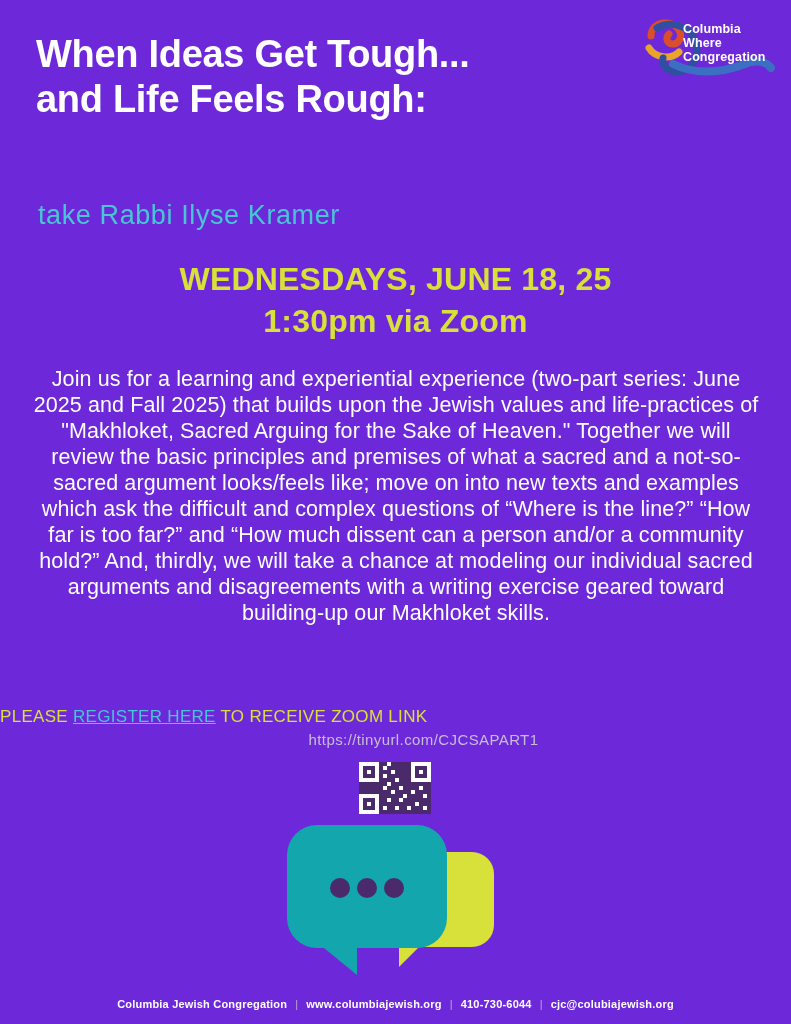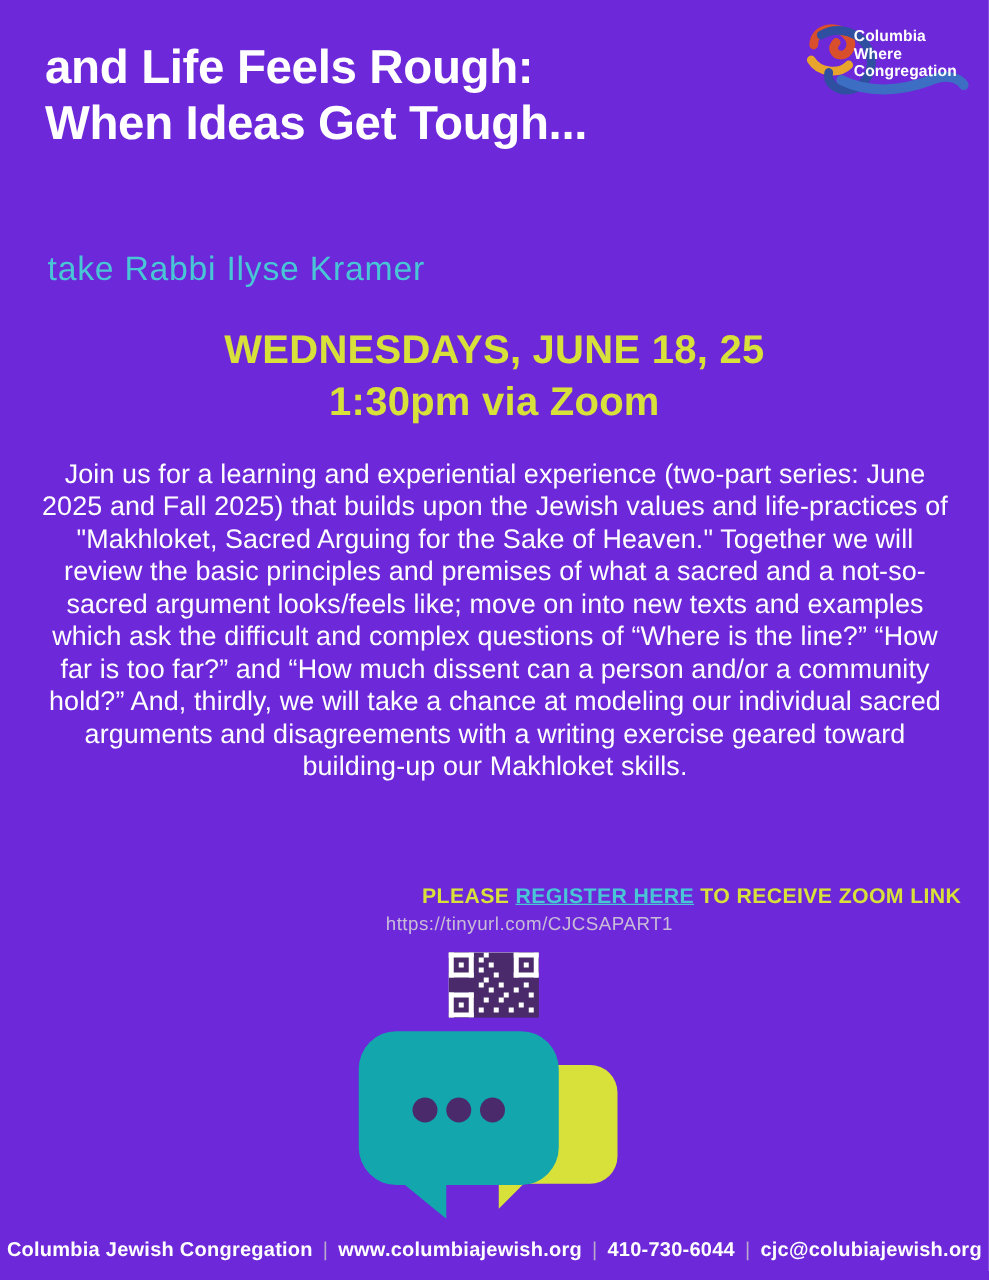--- a/index.html
+++ b/index.html
@@ -94,23 +94,23 @@
     font-size: 21.5px;
     line-height: 26px;
     letter-spacing: 0.1px;
     text-align: center;
   }
   .register-line {
     position: absolute;
     left: 0;
     top: 707px;
     width: 769px;
-    text-align: right;
+    text-align: left;
     color: #d8e03a;
-    font-weight: bold;
+    font-weight: normal;
     font-size: 17px;
     letter-spacing: 0.3px;
   }
   .register-link {
     color: #49c6d6;
     text-decoration: underline;
   }
   .url-line {
     position: absolute;
     left: 0;
@@ -191,21 +191,21 @@
   .dot1 { left: 330px; }
   .dot2 { left: 357px; }
   .dot3 { left: 384px; }
   .footer {
     position: absolute;
     left: 0;
     bottom: 14px;
     width: 791px;
     text-align: center;
     color: #ffffff;
-    font-size: 16px;
+    font-size: 11px;
     font-weight: bold;
     letter-spacing: 0.2px;
   }
   .footer .sep {
     color: #b9a9cc;
     font-weight: normal;
     padding: 0 8px;
   }
 </style>
 </head>
@@ -221,22 +221,22 @@
       <path d="M28 50 C48 60, 74 60, 100 50 C112 45, 122 48, 126 54" fill="none" stroke="#3c6fc4" stroke-width="8" stroke-linecap="round"></path>
     </svg>
     <div class="logo-text">
       <div>Columbia</div>
       <div>Where</div>
       <div>Congregation</div>
     </div>
   </div>
 
   <div class="headline">
+    <div>When Ideas Get Tough...</div>
     <div>and Life Feels Rough:</div>
-    <div>When Ideas Get Tough...</div>
   </div>
 
 
   <div class="with-line">take Rabbi Ilyse Kramer</div>
 
   <div class="datebar">
     <span>WEDNESDAYS, JUNE 18, 25</span>
     <span class="line2">1:30pm via Zoom</span>
   </div>
 

